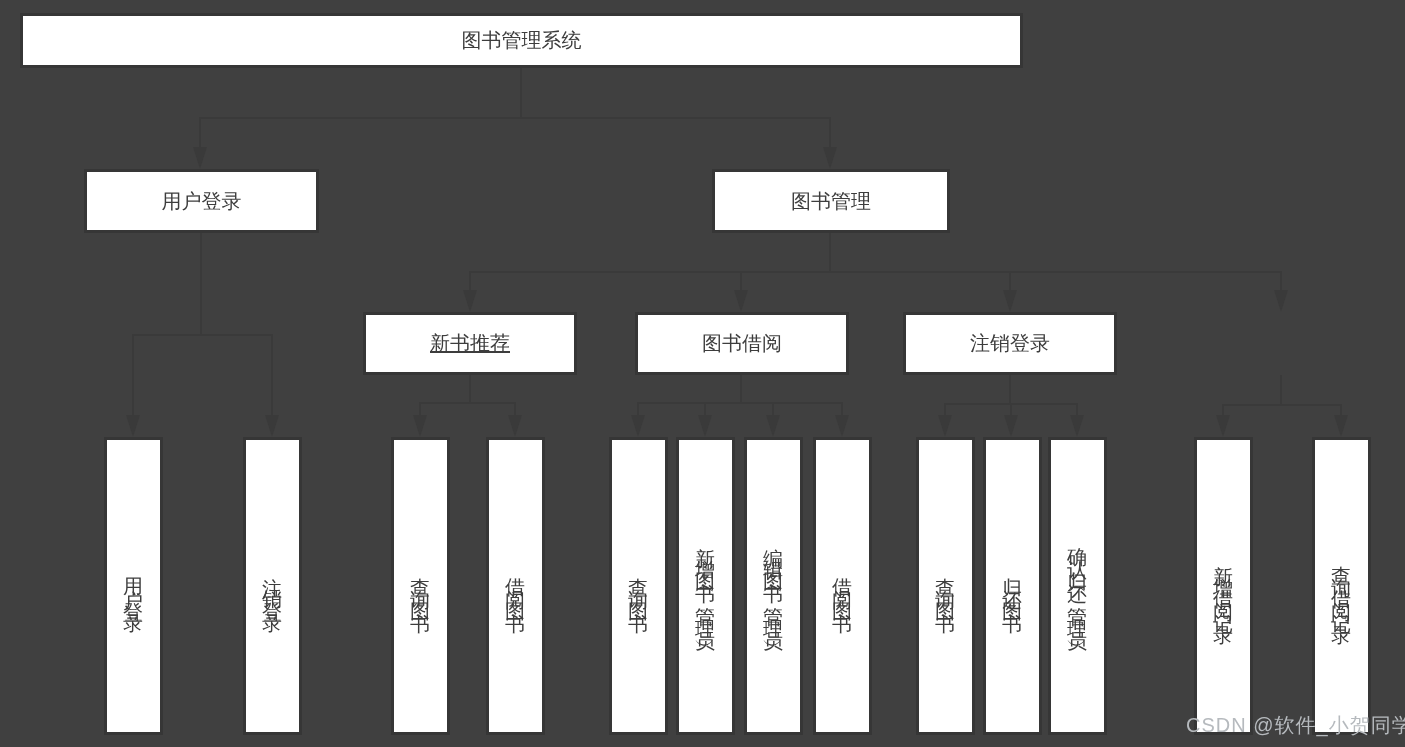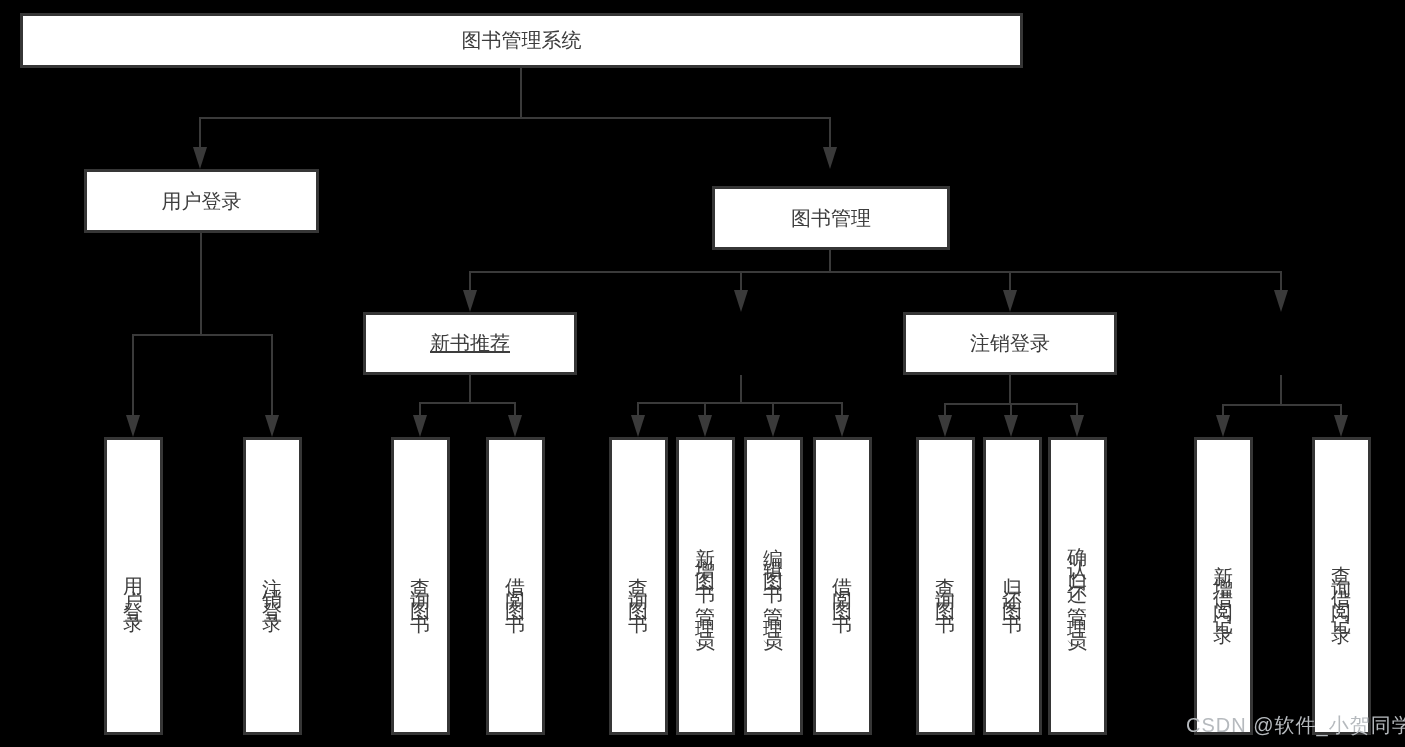--- a/index.html
+++ b/index.html
@@ -5,21 +5,21 @@
   html, body {
     margin: 0; padding: 0;
     width: 1405px; height: 747px;
     background: #ffffff;
     font-family: "Liberation Sans", "DejaVu Sans", sans-serif;
     overflow: hidden;
   }
   .canvas {
     position: absolute; left: 0; top: 0;
     width: 1405px; height: 747px;
-    background: #000000;
+    background: #404040;
   }
   
   .vline, .hline {
     position: absolute;
     background: #3a3a3a;
     z-index: 1;
   }
   .vline { width: 2px; }
   .hline { height: 2px; }
   
@@ -130,27 +130,30 @@
   <div class="vline" style="left:1340px; top:404px; height:14px;"></div>
   <div class="arrow" style="left:1334px; top:415px;"></div>
 
   <div class="node root">
     <span>图书管理系统</span>
   </div>
 
   <div class="node lvl2" style="left:84px; width:235px;">
     <span>用户登录</span>
   </div>
-  <div class="node lvl2" style="left:712px; width:238px;margin-top:17px;">
+  <div class="node lvl2" style="left:712px; width:238px;">
     <span>图书管理</span>
   </div>
 
   <div class="node lvl3" style="left:363px;text-decoration:underline;">
     <span>新书推荐</span>
   </div>
+  <div class="node lvl3" style="left:635px;">
+    <span>图书借阅</span>
+  </div>
   <div class="node lvl3" style="left:903px;">
     <span>注销登录</span>
   </div>
 
   <div class="node leaf" style="left:104px;">
     <span class="vtext">用户登录</span>
   </div>
   <div class="node leaf" style="left:243px;">
     <span class="vtext">注销登录</span>
   </div>

